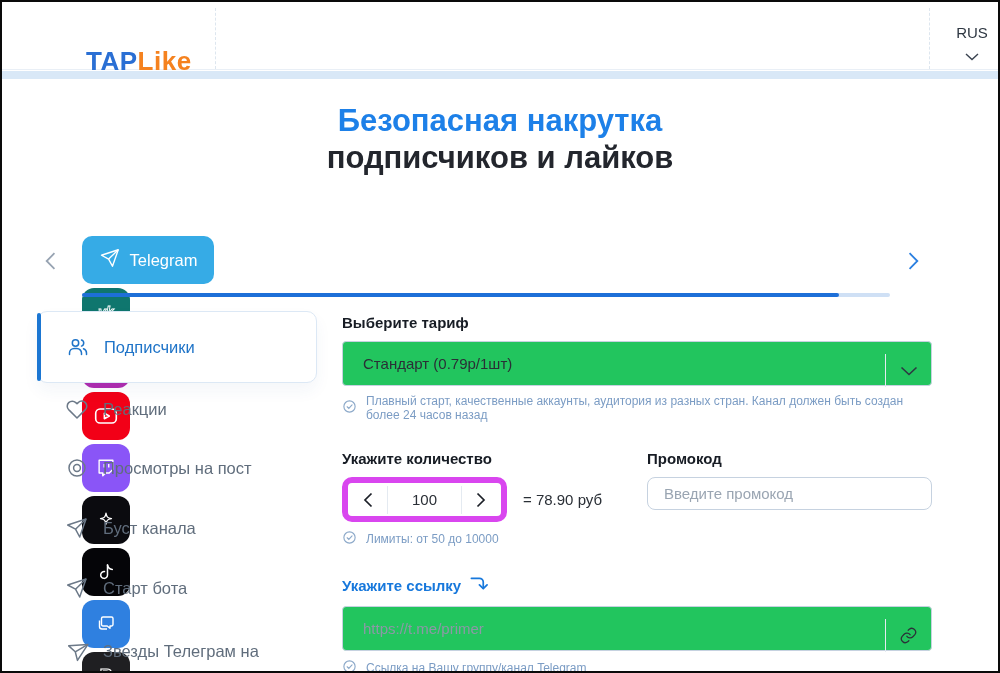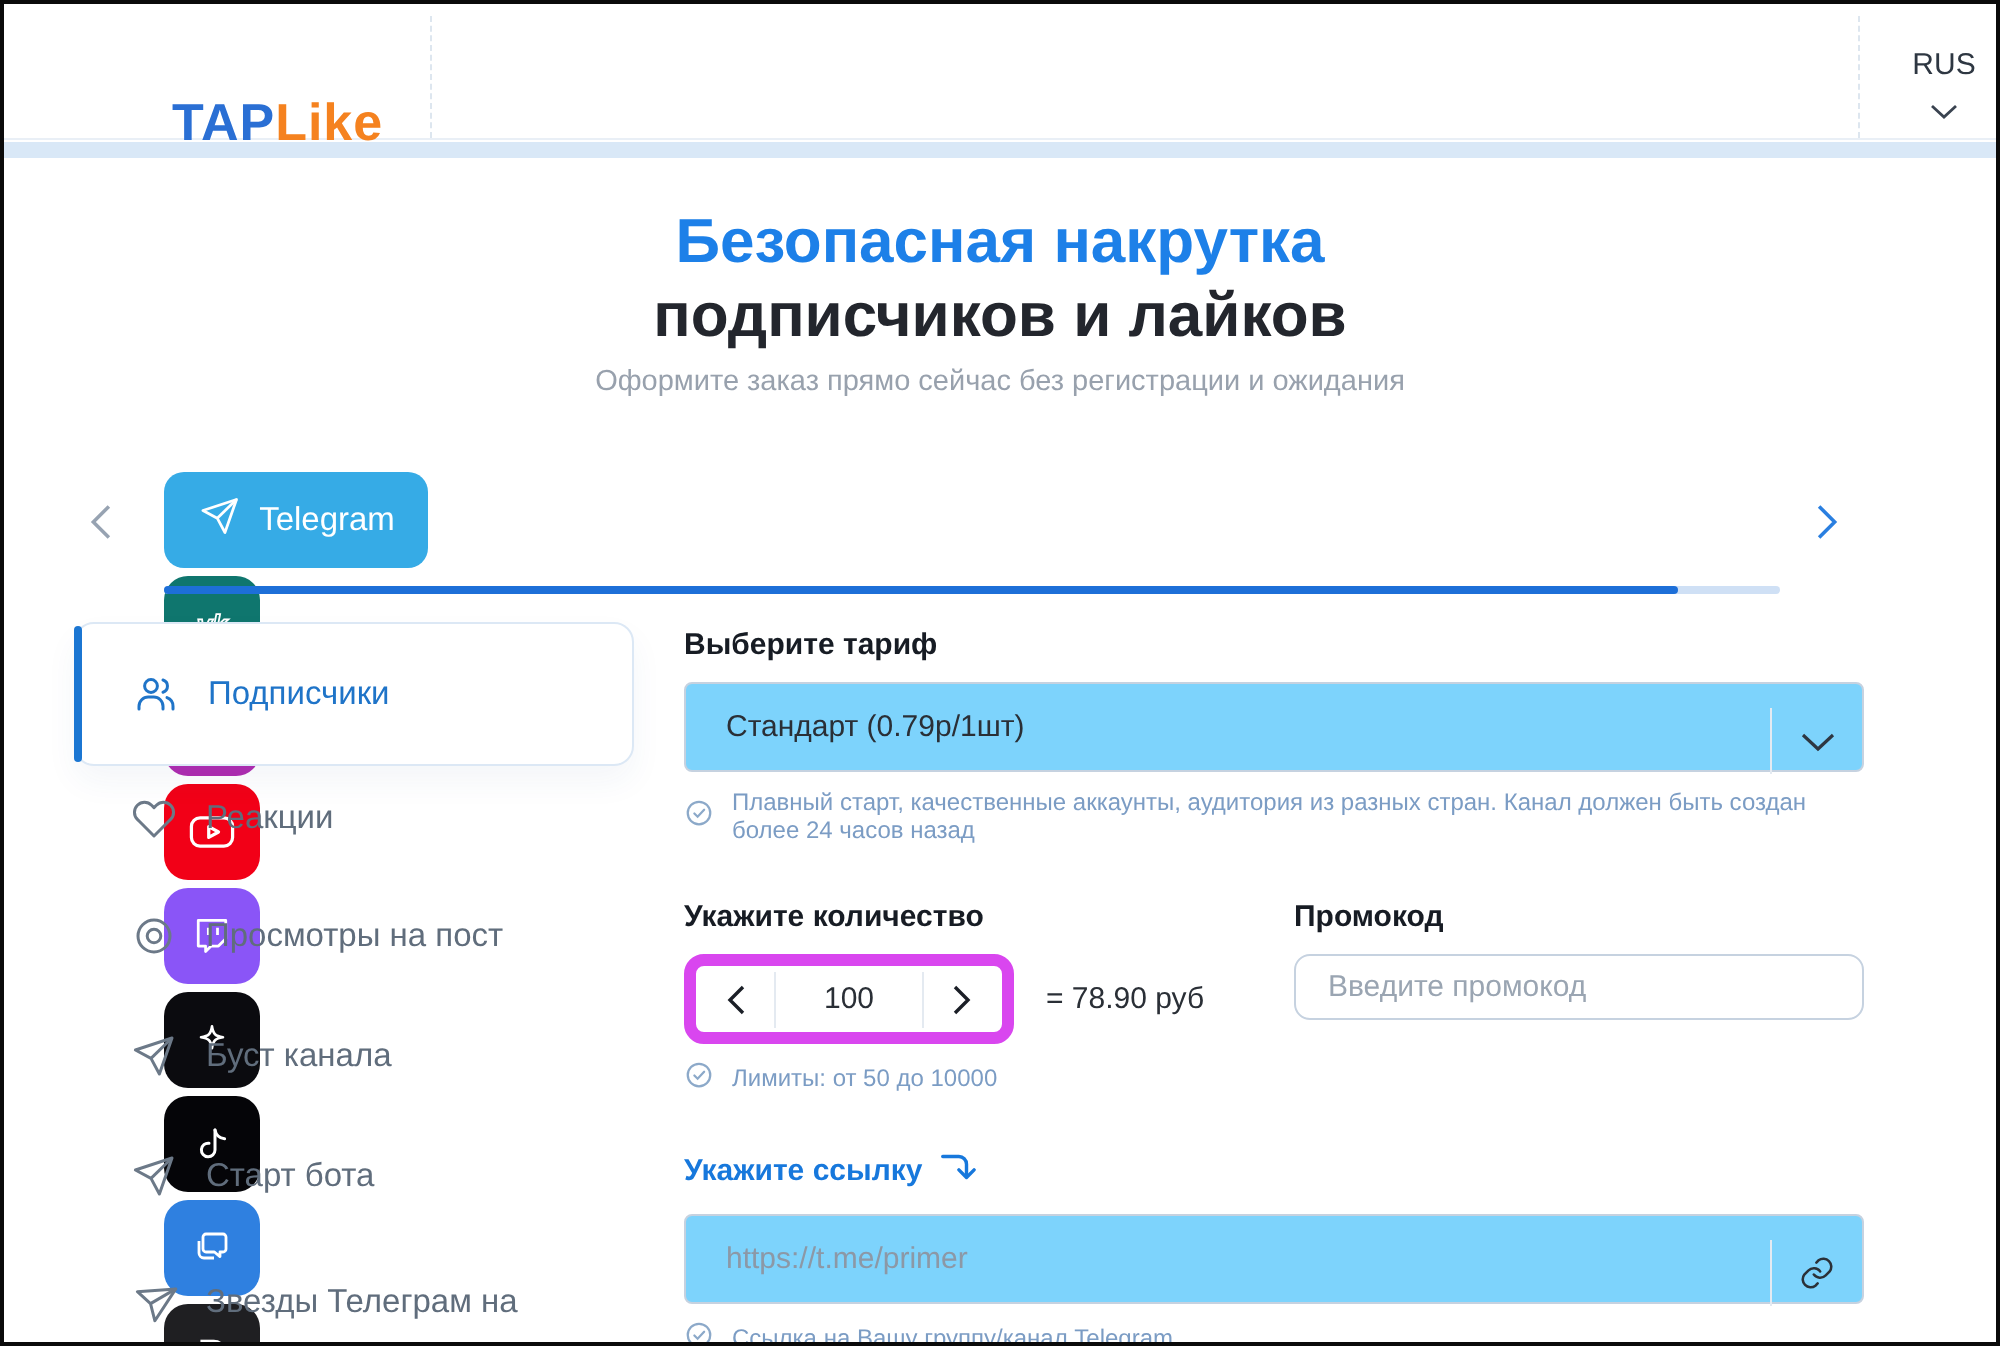--- a/index.html
+++ b/index.html
@@ -60,21 +60,21 @@
   .side-item { position:absolute; left:35px; width:280px; height:58px; display:flex;
                align-items:center; cursor:pointer; color:#606d7c; }
   .side-item .s-ic { margin-left:28px; display:flex; color:#6c7988; }
   .side-item .s-lb { margin-left:14px; font-size:16.5px; }
   .tilt { transform:rotate(14deg); }
 
   
   .form { position:absolute; left:340px; top:312px; width:590px; }
   .flabel { font-size:15px; font-weight:700; color:#171c24; }
   .flabel.blue { color:#1778dc; display:inline-flex; align-items:center; gap:8px; }
-  .box { position:relative; border:1px solid #c6d2e0; border-radius:4px; background:#7dd3fc;
+  .box { position:relative; border:1px solid #c6d2e0; border-radius:4px; background:#22c55e;
          height:45px; display:flex; align-items:center; }
   .select-box { margin-top:10px; cursor:pointer; }
   .select-box .sel-text { padding-left:20px; font-size:15px; color:#2a2f36; }
   .box .right-cell { position:absolute; right:0; top:0; bottom:0; width:46px;
         display:flex; align-items:center; justify-content:center; border-left:1px solid #e4eaf1;
         margin:6px 0; height:33px; top:6px; cursor:pointer; }
   .note { margin-top:8px; display:flex; align-items:center; gap:9px; font-size:12px; color:#7b9cc4; }
   .note svg { flex:none; }
   .two-col { margin-top:28px; display:flex; }
   .col-l { width:305px; }
@@ -113,21 +113,20 @@
             <path d="M1 1l6 5.5L13 1" fill="none" stroke="#3a4350" stroke-width="1.4"></path>
           </svg>
       </span>
     </div>
   </div>
   <div class="blueband"></div>
 
   <div class="hero">
     <div class="t1">Безопасная накрутка</div>
     <div class="t2">подписчиков и лайков</div>
-    <div class="sub">Оформите заказ прямо сейчас без регистрации и ожидания</div>
   </div>
 
   <div class="car-left">
     <svg width="16" height="20" viewBox="0 0 12 18">
         <path d="M10 2L3 9l7 7" fill="none" stroke="#97a3b2" stroke-width="1.6"></path>
       </svg>
   </div>
   <div class="strip">
     <div class="pill">
       <span>

